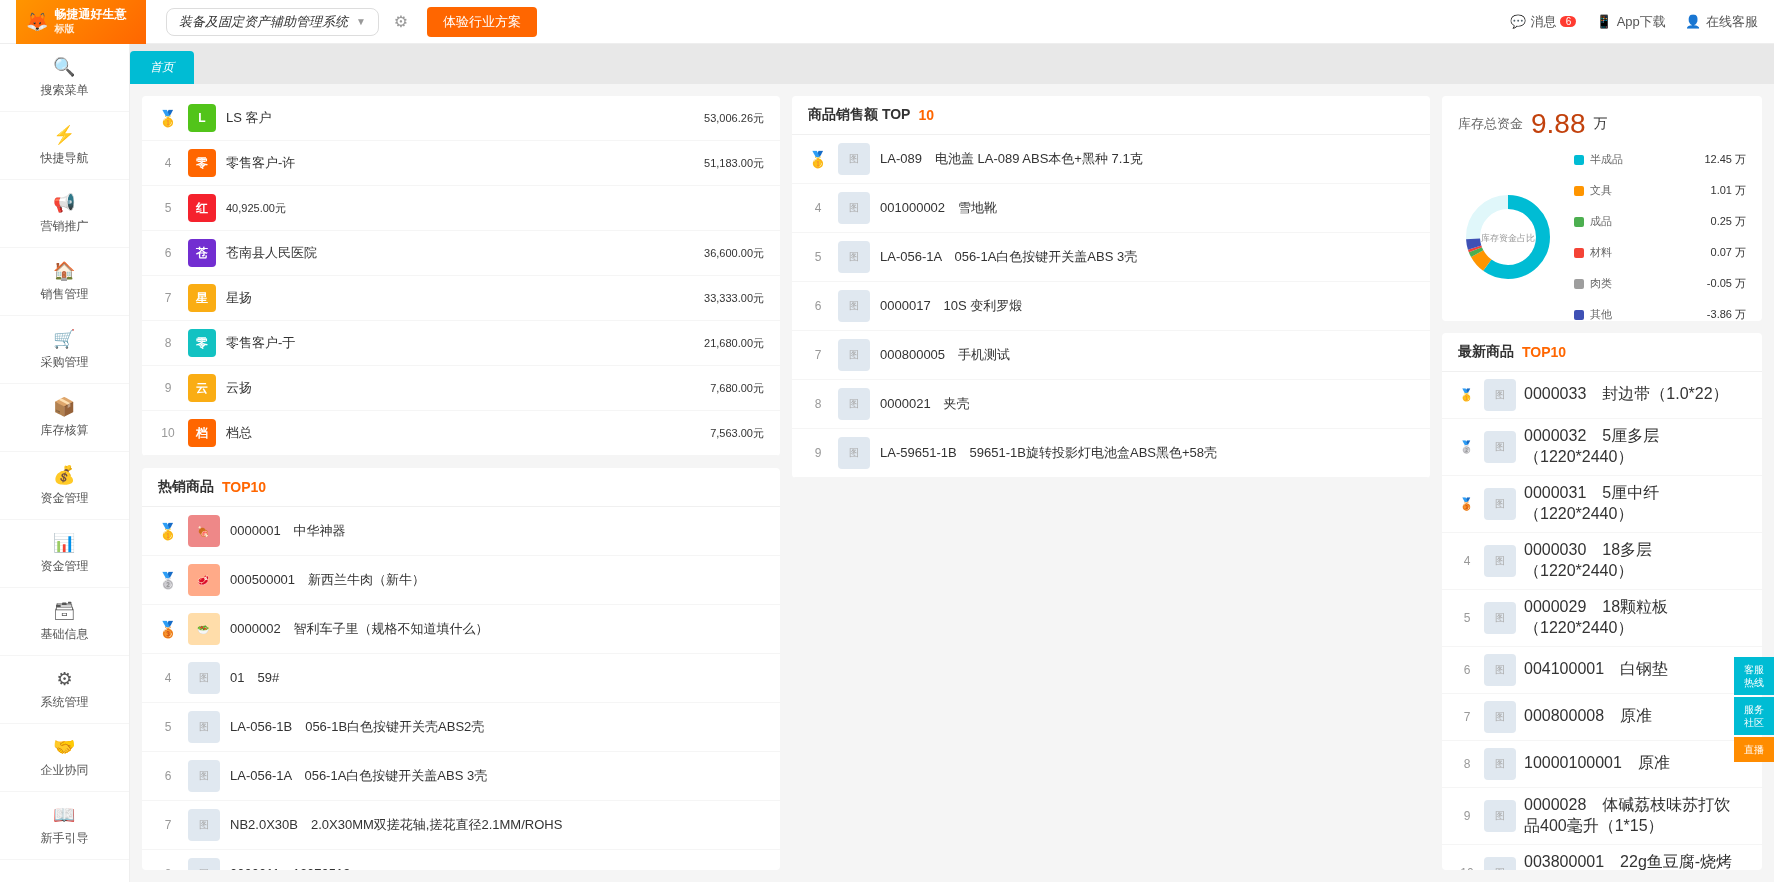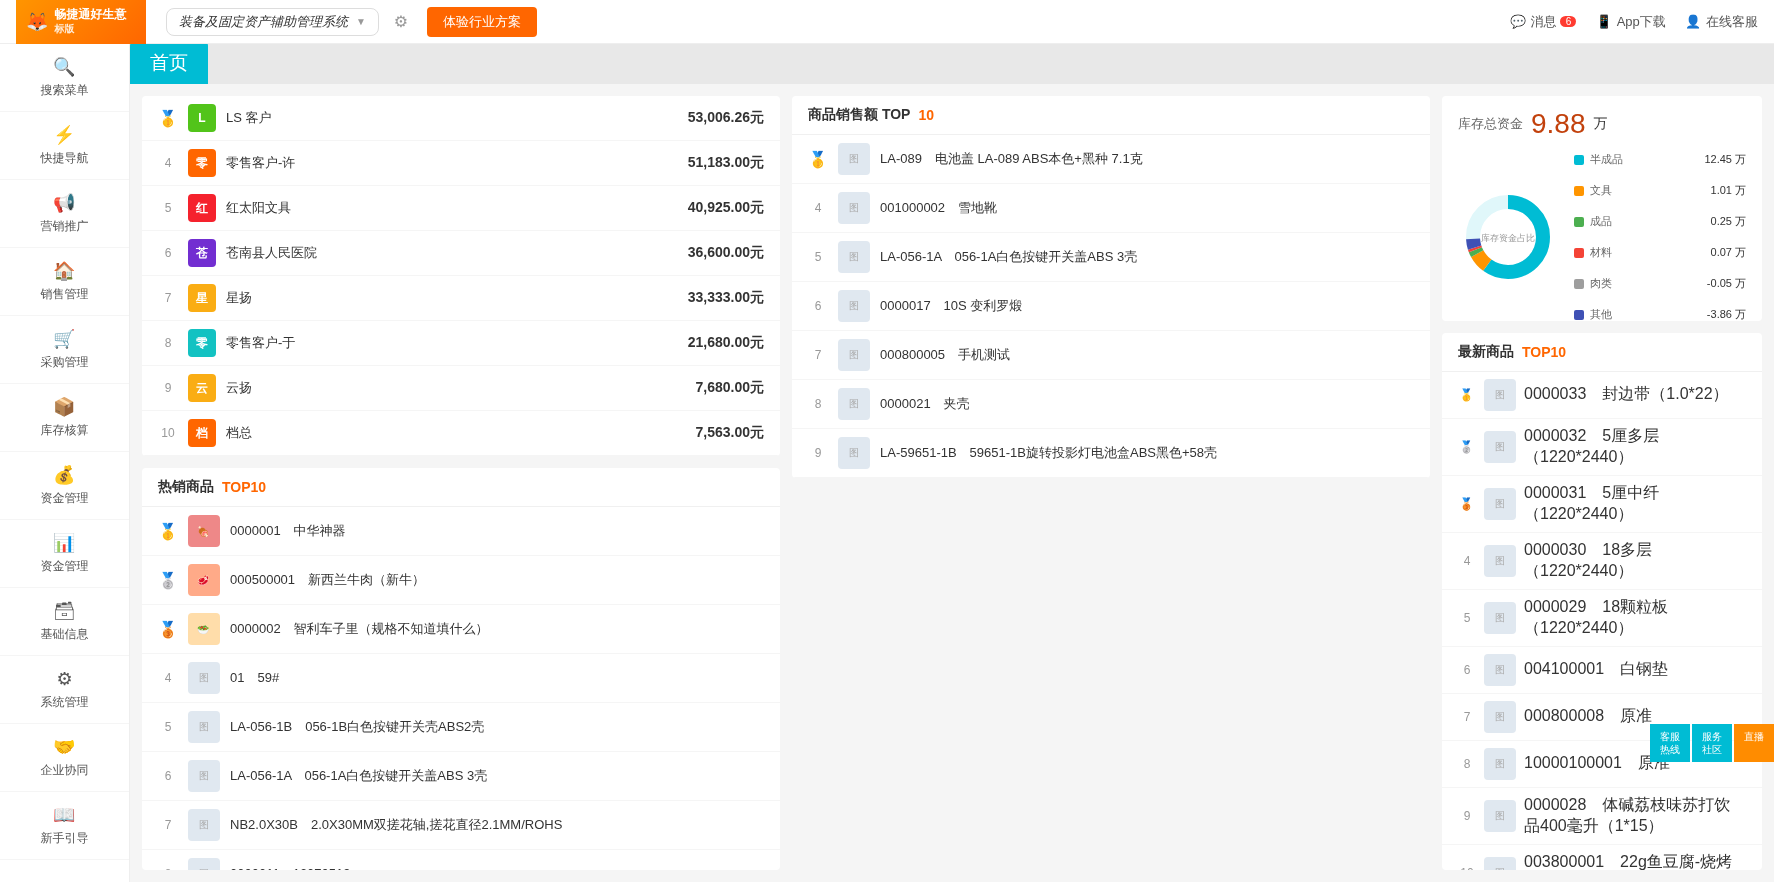--- a/index.html
+++ b/index.html
@@ -132,24 +132,25 @@
       display: flex;
       align-items: flex-end;
       padding: 0 0;
       flex-shrink: 0;
     }
     .tab {
       padding: 8px 20px;
       background: #d0d0d0;
       color: #555;
       cursor: pointer;
-      font-size: 19px;
+      font-size: 12px;
       border-top-left-radius: 4px;
       border-top-right-radius: 4px;
       margin-right: 2px;
+      font-style: italic;
     }
     .tab.active {
       background: #00bcd4;
       color: white;
     }
 
     
     .dashboard {
       flex: 1;
       overflow-y: auto;
@@ -230,21 +231,21 @@
     .rank-avatar {
       width: 28px; height: 28px;
       border-radius: 4px;
       display: flex; align-items: center; justify-content: center;
       color: white;
       font-size: 12px;
       font-weight: bold;
       flex-shrink: 0;
     }
     .rank-name { flex: 1; color: #333; font-size: 13px; }
-    .rank-value { color: #333; font-size: 14px; font-weight: 700; }
+    .rank-value { color: #333; font-size: 11px; font-weight: 400; }
 
     .product-avatar {
       width: 32px; height: 32px;
       border-radius: 4px;
       background: #e8e8e8;
       display: flex; align-items: center; justify-content: center;
       overflow: hidden;
       flex-shrink: 0;
     }
     .product-avatar-placeholder {
@@ -325,21 +326,21 @@
     
     ::-webkit-scrollbar { width: 4px; }
     ::-webkit-scrollbar-thumb { background: #ddd; border-radius: 2px; }
 
     
     .cs-float {
       position: fixed;
       right: 0;
       bottom: 120px;
       display: flex;
-      flex-direction: row;
+      flex-direction: column;
       gap: 2px;
       z-index: 100;
     }
     .cs-btn {
       background: #00bcd4;
       color: white;
       width: 40px;
       padding: 6px 4px;
       font-size: 10px;
       text-align: center;
@@ -471,21 +472,20 @@
               </div>
               <div class="rank-item">
                 <span class="rank-num">4</span>
                 <span class="rank-avatar av-orange">零</span>
                 <span class="rank-name">零售客户-许</span>
                 <span class="rank-value">51,183.00元</span>
               </div>
               <div class="rank-item">
                 <span class="rank-num">5</span>
                 <span class="rank-avatar av-red">红</span>
-                <span class="rank-name">红太阳文具</span>
                 <span class="rank-value">40,925.00元</span>
               </div>
               <div class="rank-item">
                 <span class="rank-num">6</span>
                 <span class="rank-avatar av-purple">苍</span>
                 <span class="rank-name">苍南县人民医院</span>
                 <span class="rank-value">36,600.00元</span>
               </div>
               <div class="rank-item">
                 <span class="rank-num">7</span>

